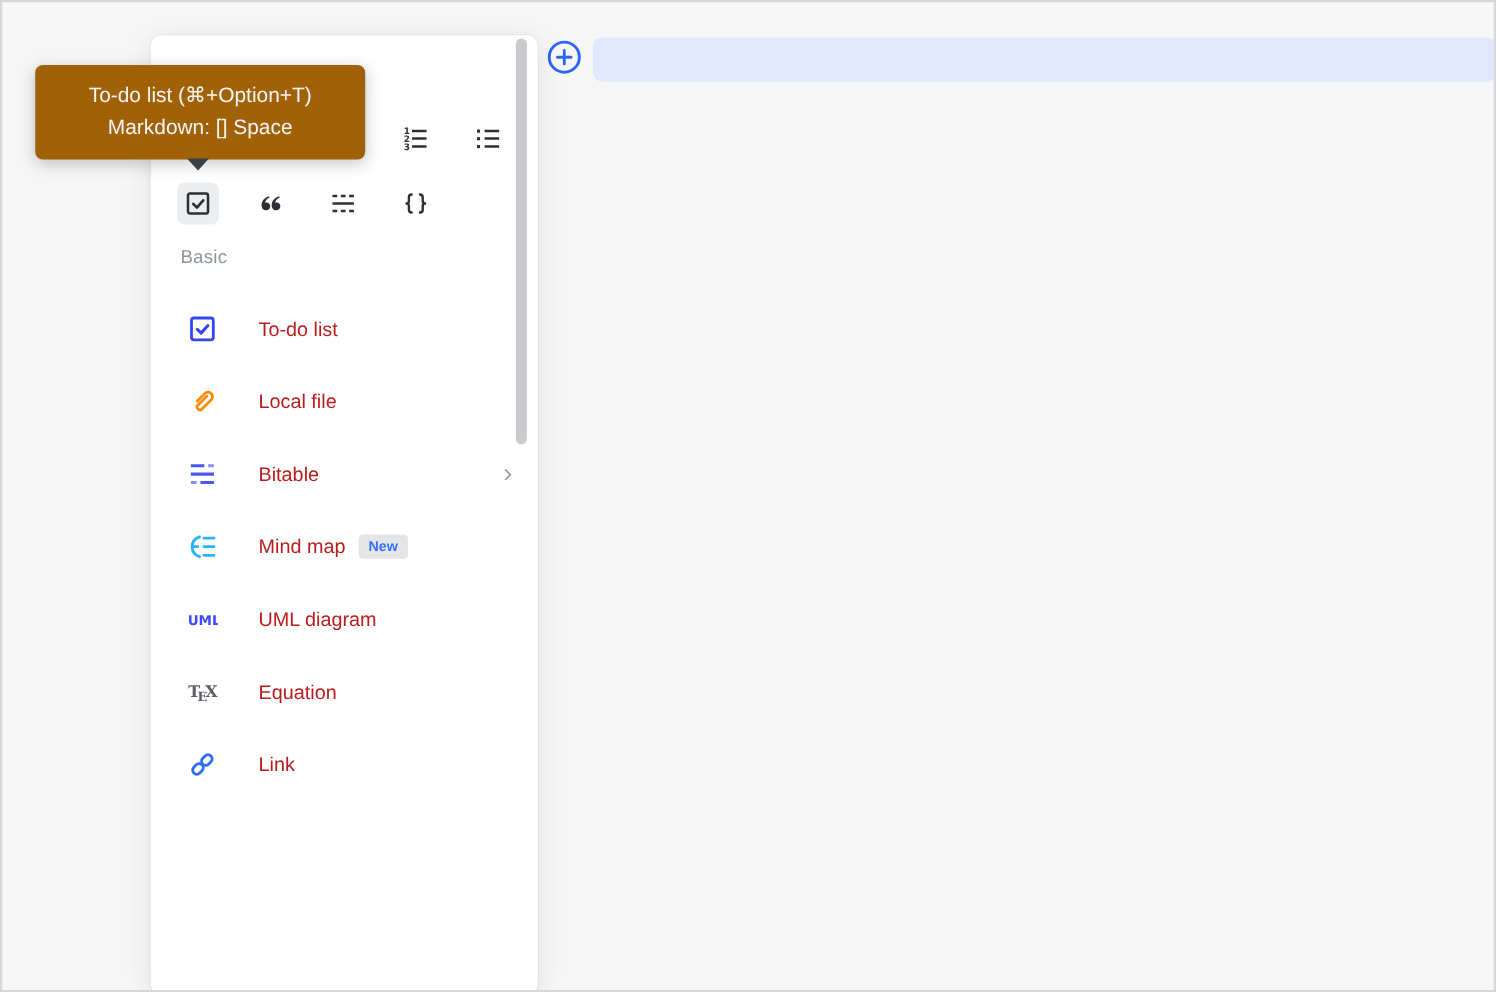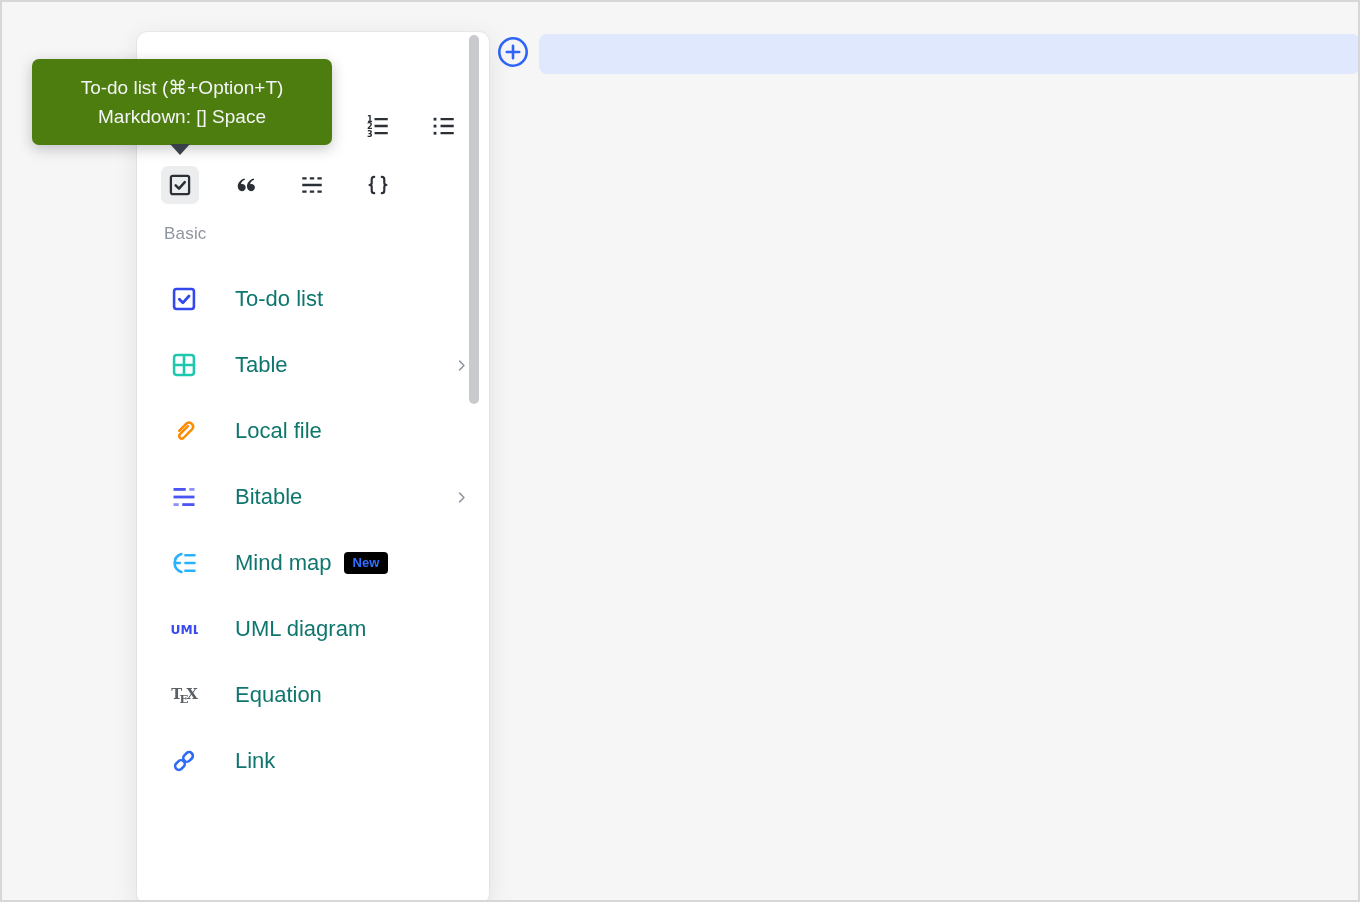--- a/index.html
+++ b/index.html
@@ -28,31 +28,31 @@
   .c1 { left:24px; } .c2 { left:90px; } .c3 { left:156px; } .c4 { left:222px; } .c5 { left:288px; }
 
   .section-label { position:absolute; left:27px; top:192px; font-size:17px;
                    color:#8f959e; letter-spacing:.2px;text-align:right; }
 
   .menu-list { position:absolute; left:0; top:234px; width:100%; }
   .menu-item { height:66px; display:flex; align-items:center;
                padding:0 20px 0 33px; cursor:pointer; }
   .mi-icon { width:28px; height:28px; flex:none; display:flex;
              align-items:center; justify-content:flex-end; }
-  .mi-label { margin-left:37px; font-size:22px; color:#0f766e; }
-  .badge { margin-left:12px; background:#000000; color:#3370ff; font-size:13px;
+  .mi-label { margin-left:37px; font-size:18px; color:#b91c1c; }
+  .badge { margin-left:12px; background:#e5e5e5; color:#3370ff; font-size:13px;
            font-weight:700; padding:3px 9px; border-radius:4px; line-height:16px; }
   .chevron { margin-left:auto; display:flex; align-items:center; }
 
   .scroll-thumb { position:absolute; left:467px; top:33px; width:10px; height:369px;
                   background:#c8cacd; border-radius:5px; z-index:12; cursor:grab; }
 
   
   .tooltip { position:absolute; left:30px; top:57px; width:300px; height:86px;
-             background:#4d7c0f; border-radius:7px; color:#f4f5f6; z-index:50;
+             background:#a16207; border-radius:7px; color:#f4f5f6; z-index:50;
              display:flex; flex-direction:column; align-items:center; justify-content:center;
              font-size:19px; line-height:29px; font-weight:500; text-align:center;
              box-shadow:0 4px 14px rgba(31,35,41,.25); }
   .tooltip::after { content:""; position:absolute; left:138px; bottom:-10px;
              border-left:10px solid transparent; border-right:10px solid transparent;
              border-top:11px solid #3a4049; }
 
   svg { display:block; }
 </style>
 </head>
@@ -124,34 +124,20 @@
         <span class="mi-icon">
           <svg width="28" height="28" viewBox="0 0 24 24" fill="none" stroke="#3348ec" stroke-width="2.2">
             <rect x="3.5" y="3.5" width="17" height="17" rx="2"></rect>
             <path d="M8 12.3 l3 3 L16.3 9.4" stroke-width="2.4" stroke-linecap="round" stroke-linejoin="round"></path>
           </svg>
         </span>
         <span class="mi-label">To-do list</span>
       </div>
 
 
-      <div class="menu-item">
-        <span class="mi-icon">
-          <svg width="28" height="28" viewBox="0 0 24 24" fill="none" stroke="#1fc7ae" stroke-width="2.2">
-            <rect x="3.5" y="3.5" width="17" height="17" rx="2.2"></rect>
-            <path d="M12 3.5 V20.5 M3.5 12 H20.5"></path>
-          </svg>
-        </span>
-        <span class="mi-label">Table</span>
-        <span class="chevron">
-          <svg width="15" height="15" viewBox="0 0 24 24" fill="none" stroke="#8f959e" stroke-width="2.3" stroke-linecap="round" stroke-linejoin="round">
-            <path d="M9 5 l7 7 -7 7"></path>
-          </svg>
-        </span>
-      </div>
 
       <div class="menu-item">
         <span class="mi-icon">
           <svg width="28" height="28" viewBox="0 0 24 24" fill="none" stroke="#ff8a00" stroke-width="2.1" stroke-linecap="round" stroke-linejoin="round">
             <path d="M7.9 11.8 l6.3-6.3 a3.5 3.5 0 0 1 4.9 4.9 l-7.6 7.6 a2.2 2.2 0 0 1 -3.1 -3.1 l7.0-7.0"></path>
           </svg>
         </span>
         <span class="mi-label">Local file</span>
       </div>
 

